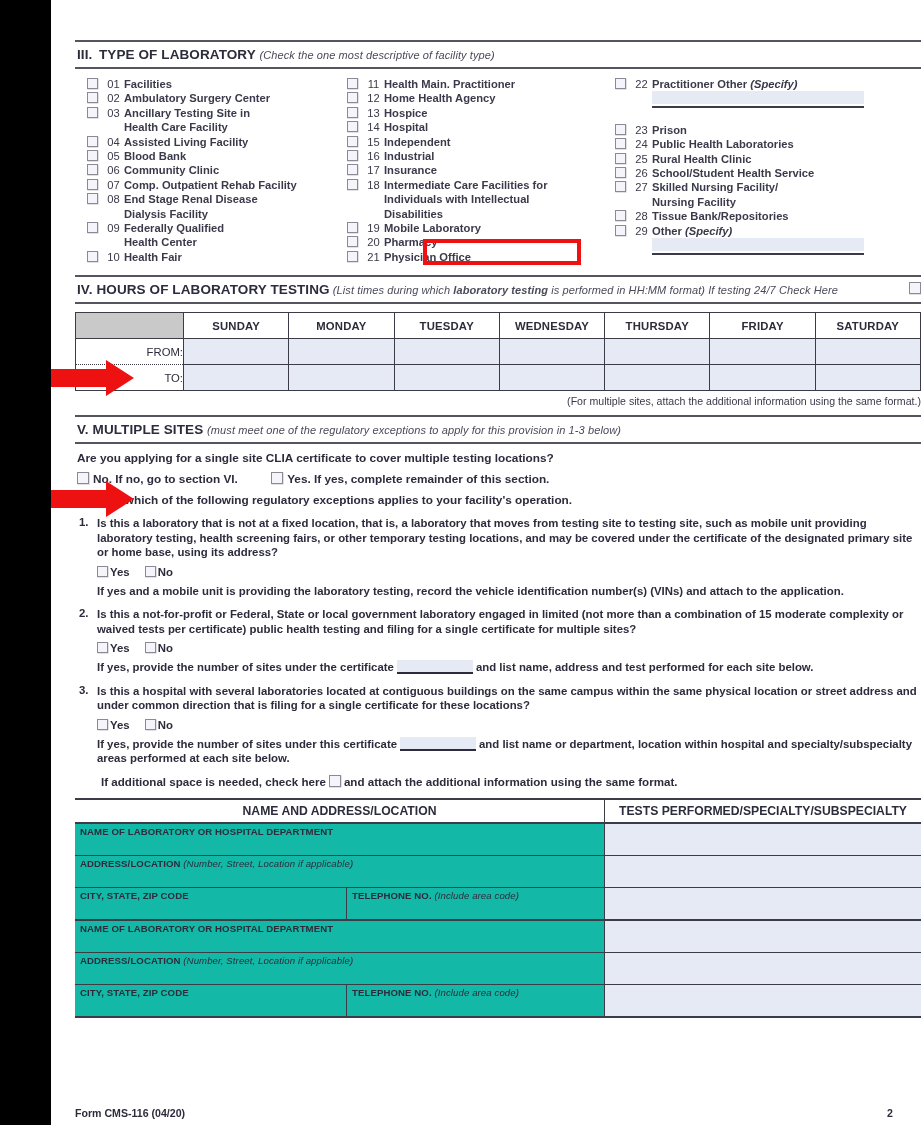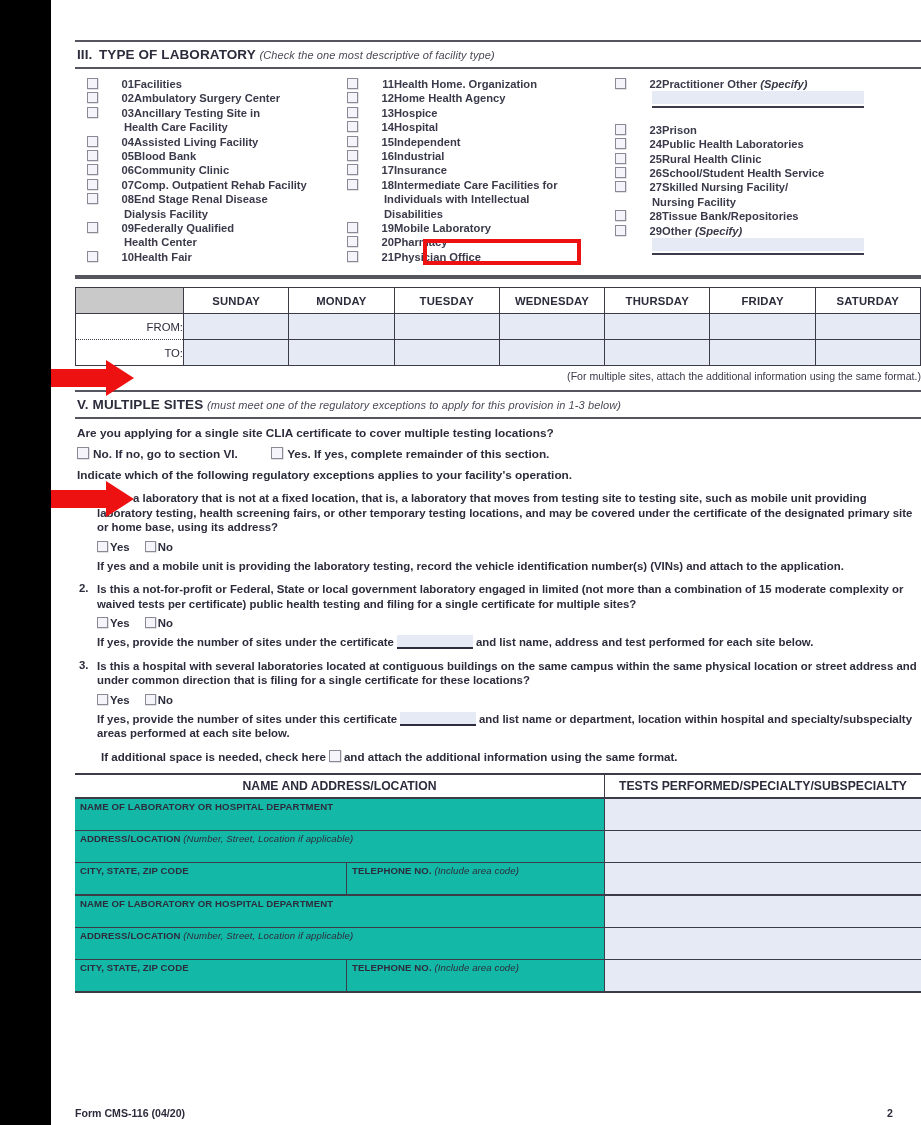--- a/index.html
+++ b/index.html
@@ -124,24 +124,24 @@
   .lab-row {
     display: flex;
     align-items: flex-start;
     line-height: 14.4px;
     margin-bottom: 0px;
     height: 14.4px;
   }
   .lab-row .cb { margin-top: 1px; flex: 0 0 auto; }
   .lab-row .num {
     width: 21px;
-    text-align: right;
-    padding-left: 15px;
+    text-align: center;
+    padding-left: 5px;
     font-size: 11.2px;
-    font-weight: bold;
+    font-weight: normal;
     color: #3a3a4a;
     flex: 0 0 auto;
   }
   .lab-row .lbl {
     font-size: 11.2px;
     font-weight: bold;
     color: #3a3a4a;
     white-space: nowrap;
   }
   .lab-row .lbl i { font-style: italic; }
@@ -449,21 +449,21 @@
           <span class="cb"></span>
           <span class="num">10</span>
           <span class="lbl">Health Fair</span>
         </div>
       </div>
 
       <div class="lab-col" id="lab-col-2">
         <div class="lab-row">
           <span class="cb"></span>
           <span class="num">11</span>
-          <span class="lbl">Health Home. Organization</span>
+          <span class="lbl">Health Main. Practitioner</span>
         </div>
         <div class="lab-row">
           <span class="cb"></span>
           <span class="num">12</span>
           <span class="lbl">Home Health Agency</span>
         </div>
         <div class="lab-row">
           <span class="cb"></span>
           <span class="num">13</span>
           <span class="lbl">Hospice</span>
@@ -556,20 +556,25 @@
           <span class="cb"></span>
           <span class="num">29</span>
           <span class="lbl"><span>Other </span><i>(Specify)</i></span>
         </div>
         <div class="specify-field"></div>
         <div class="specify-underline"></div>
       </div>
     </div>
 
     <div class="rule-med"></div>
+    <div class="section-head" style="display:flex;align-items:baseline;">
+      <span>IV.</span>&nbsp;<span>HOURS OF LABORATORY TESTING</span>
+      <span class="paren" style="flex:1 1 auto;">&nbsp;<span>(List times during which </span><b>laboratory testing</b><span> is performed in HH:MM format) If testing 24/7 Check Here</span></span>
+      <span class="cb cb-lg"></span>
+    </div>
     <div class="rule-med"></div>
 
     <div id="hours-wrap">
       <table class="hours">
         <colgroup>
           <col style="width:108px">
             <col>
             <col>
             <col>
             <col>

